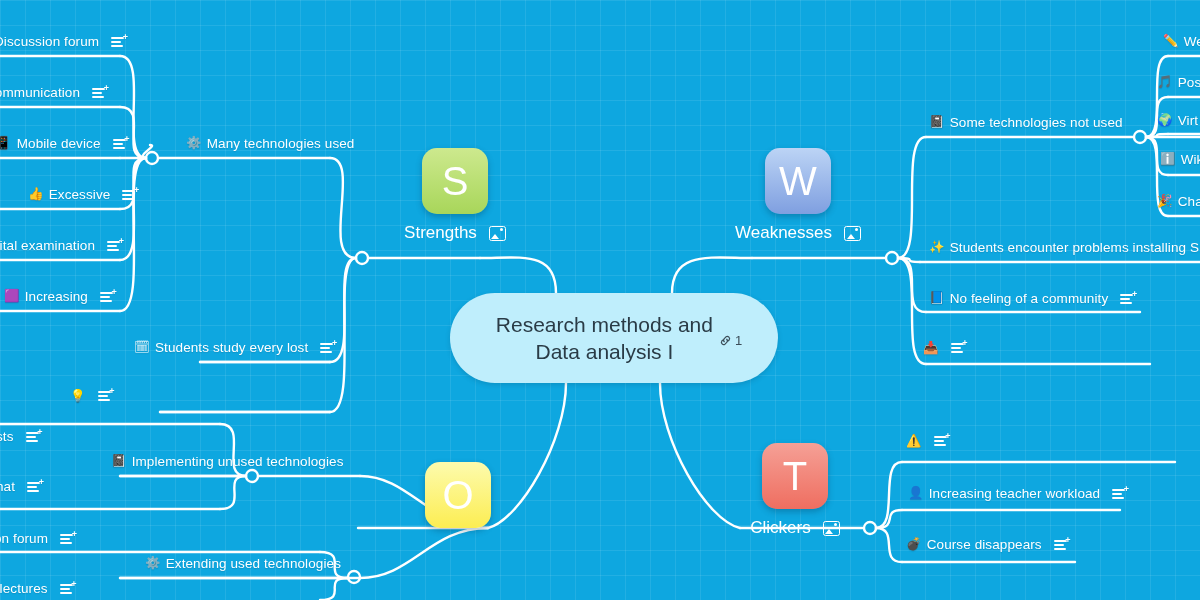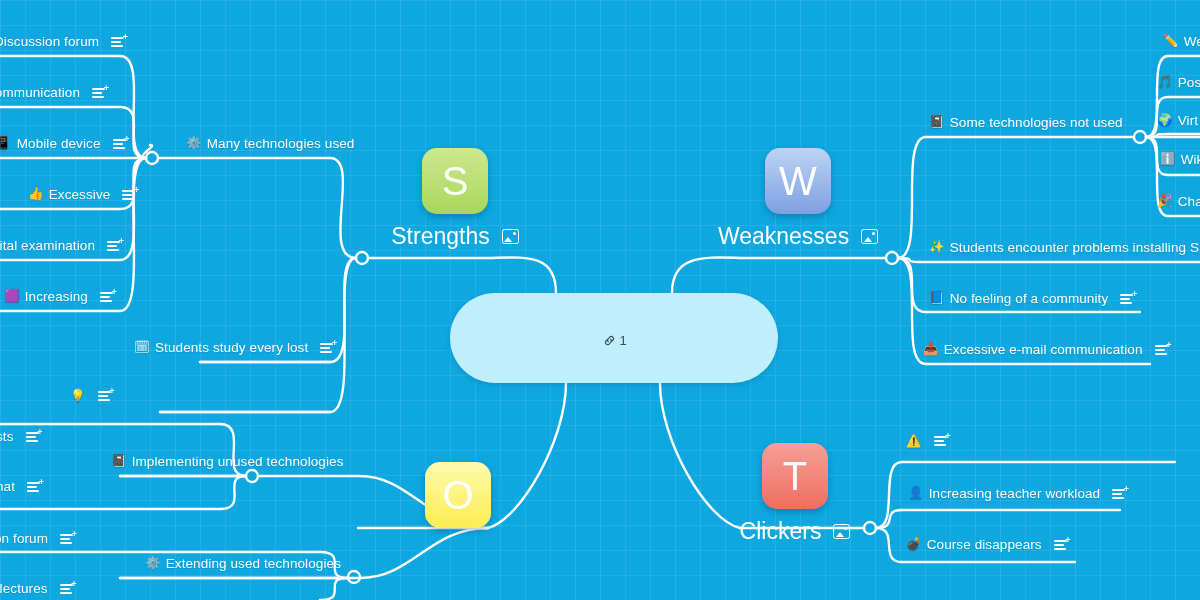--- a/index.html
+++ b/index.html
@@ -85,21 +85,21 @@
 
   
   .tile{position:absolute;text-align:center;}
   .tile .sq{
     width:66px;height:66px;border-radius:15px;margin:0 auto;
     display:flex;align-items:center;justify-content:center;
     color:#fff;font-size:40px;line-height:40px;
     box-shadow:0 3px 6px rgba(0,50,80,.3);
   }
   .tile .cap{
-    margin-top:9px;color:#fff;font-size:23px;white-space:nowrap;
+    margin-top:9px;color:#fff;font-size:17px;white-space:nowrap;
     display:flex;align-items:center;justify-content:center;gap:9px;
   }
   .sq-s{background:linear-gradient(180deg,#cde98e 0%,#a8d65a 100%);}
   .sq-w{background:linear-gradient(180deg,#bcd4f5 0%,#7f9fe0 100%);}
   .sq-o{background:linear-gradient(180deg,#fdfbad 0%,#fced52 100%);}
   .sq-t{background:linear-gradient(180deg,#f5a096 0%,#ef6e60 100%);}
 </style>
 </head>
 <body>
 
@@ -193,20 +193,24 @@
     <path d="M876,528 C900,528 880,510 902,510"></path>
     <path d="M902,510 L1120,510"></path>
     <path d="M876,528 C900,528 878,562 902,562"></path>
     <path d="M902,562 L1075,562"></path>
   </g>
 </svg>
 
 <div id="nodes">
 
   <div id="central">
+    <div class="ctext">
+      <span>Research methods and</span><br>
+      <span>Data analysis I</span>
+    </div>
     <div class="clink">
       <span class="chain">
         <svg viewBox="0 0 16 16" width="13" height="13">
           <g fill="none" stroke="#3b4c58" stroke-width="1.5" stroke-linecap="round">
             <path d="M6.5 9.5 A2.8 2.8 0 0 1 6.5 5.6 L8.6 3.5 A2.8 2.8 0 0 1 12.5 7.4 L11.4 8.5"></path>
             <path d="M9.5 6.5 A2.8 2.8 0 0 1 9.5 10.4 L7.4 12.5 A2.8 2.8 0 0 1 3.5 8.6 L4.6 7.5"></path>
           </g>
         </svg>
       </span>
       <span>1</span>
@@ -346,21 +350,20 @@
     <span class="note">
         <i></i>
         <i></i>
         <i></i>
         <b>+</b>
       </span>
   </div>
 
   <div class="lbl" style="left:923px;top:342px;">
     <span class="emo">📥</span>
-    <span class="txt">Excessive e-mail communication</span>
     <span class="note">
         <i></i>
         <i></i>
         <i></i>
         <b>+</b>
       </span>
   </div>
 
   <div class="lbl" style="left:1163px;top:34px;">
     <span class="emo">✏️</span>

